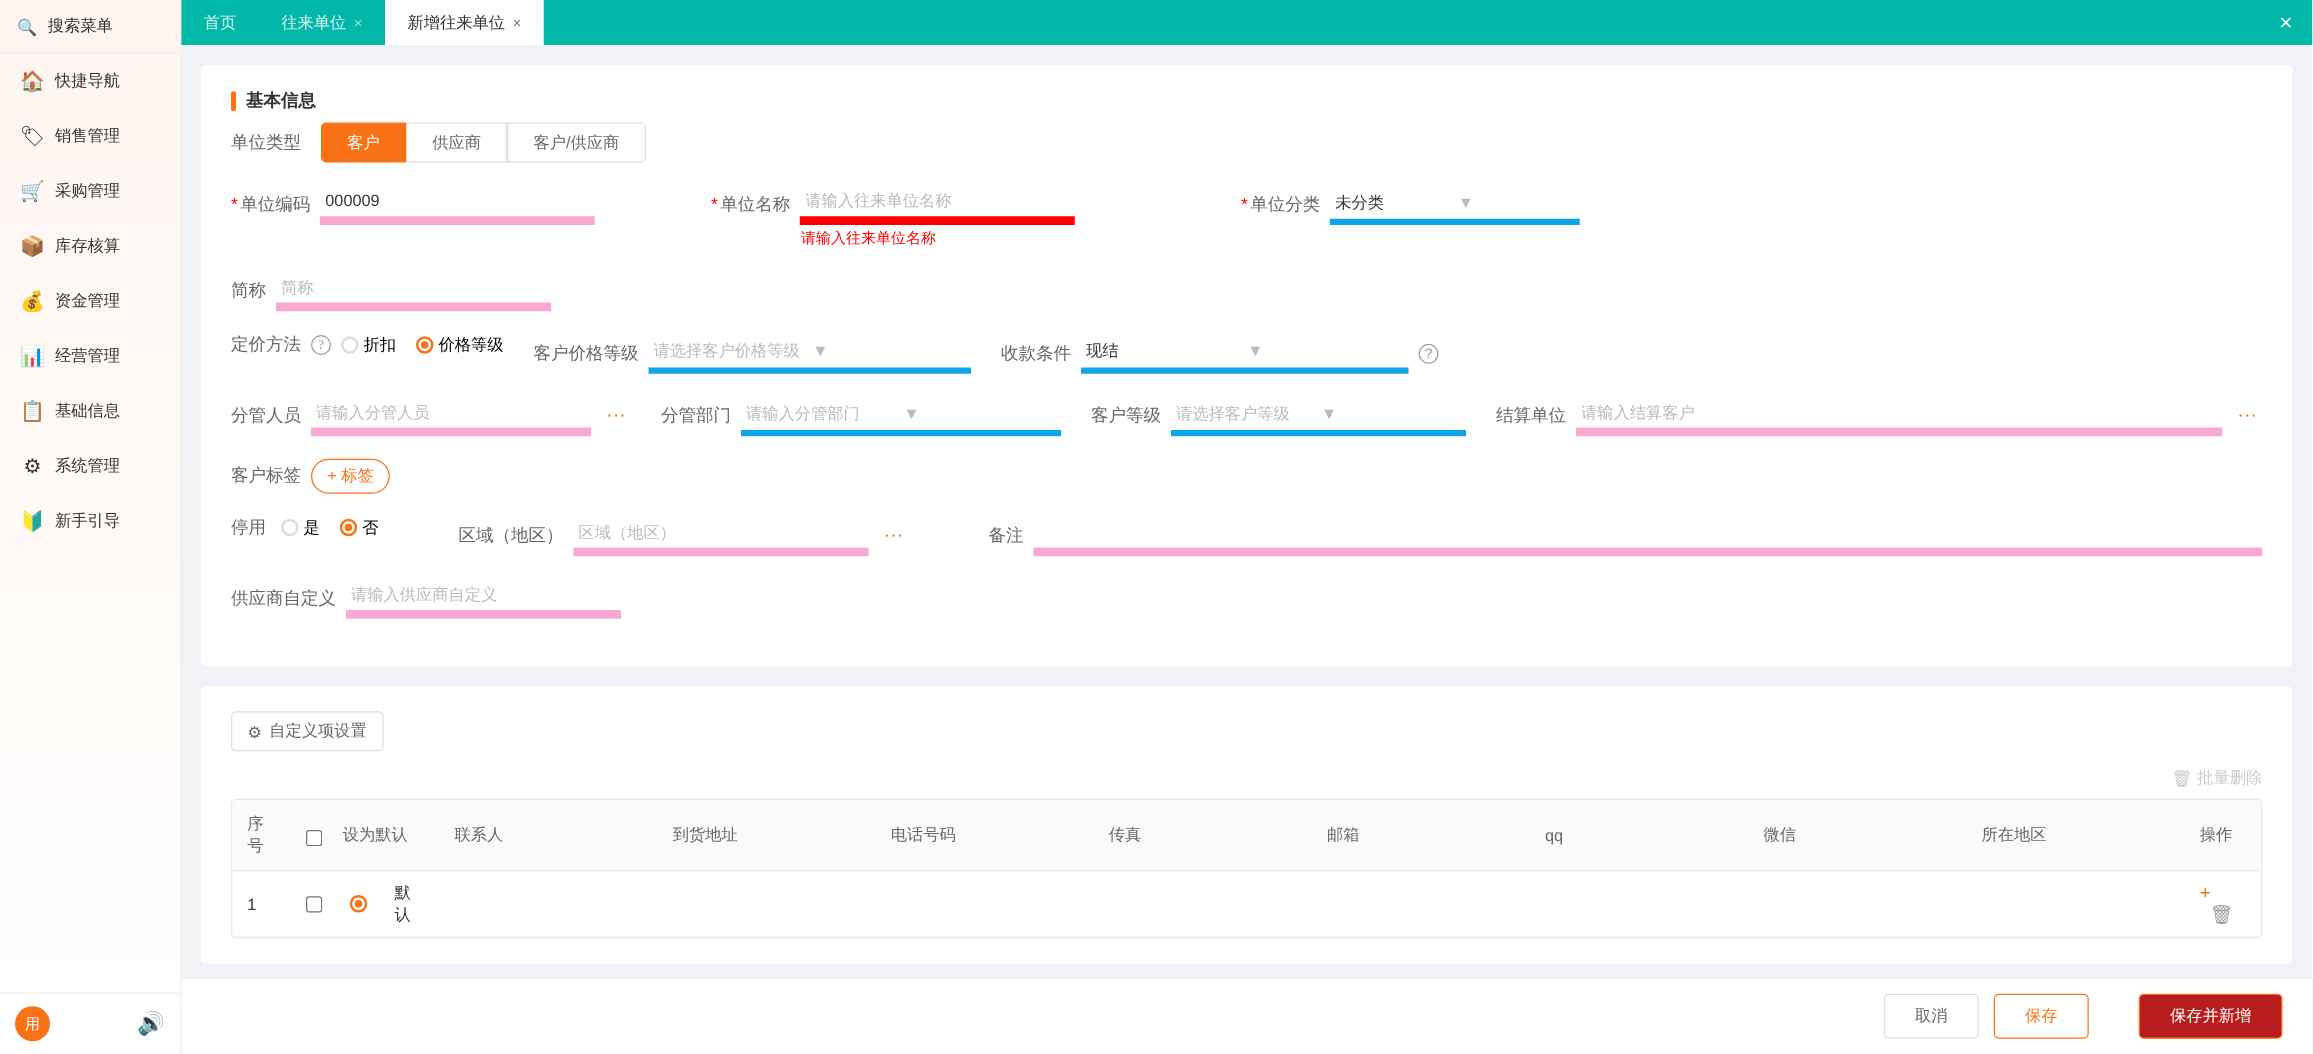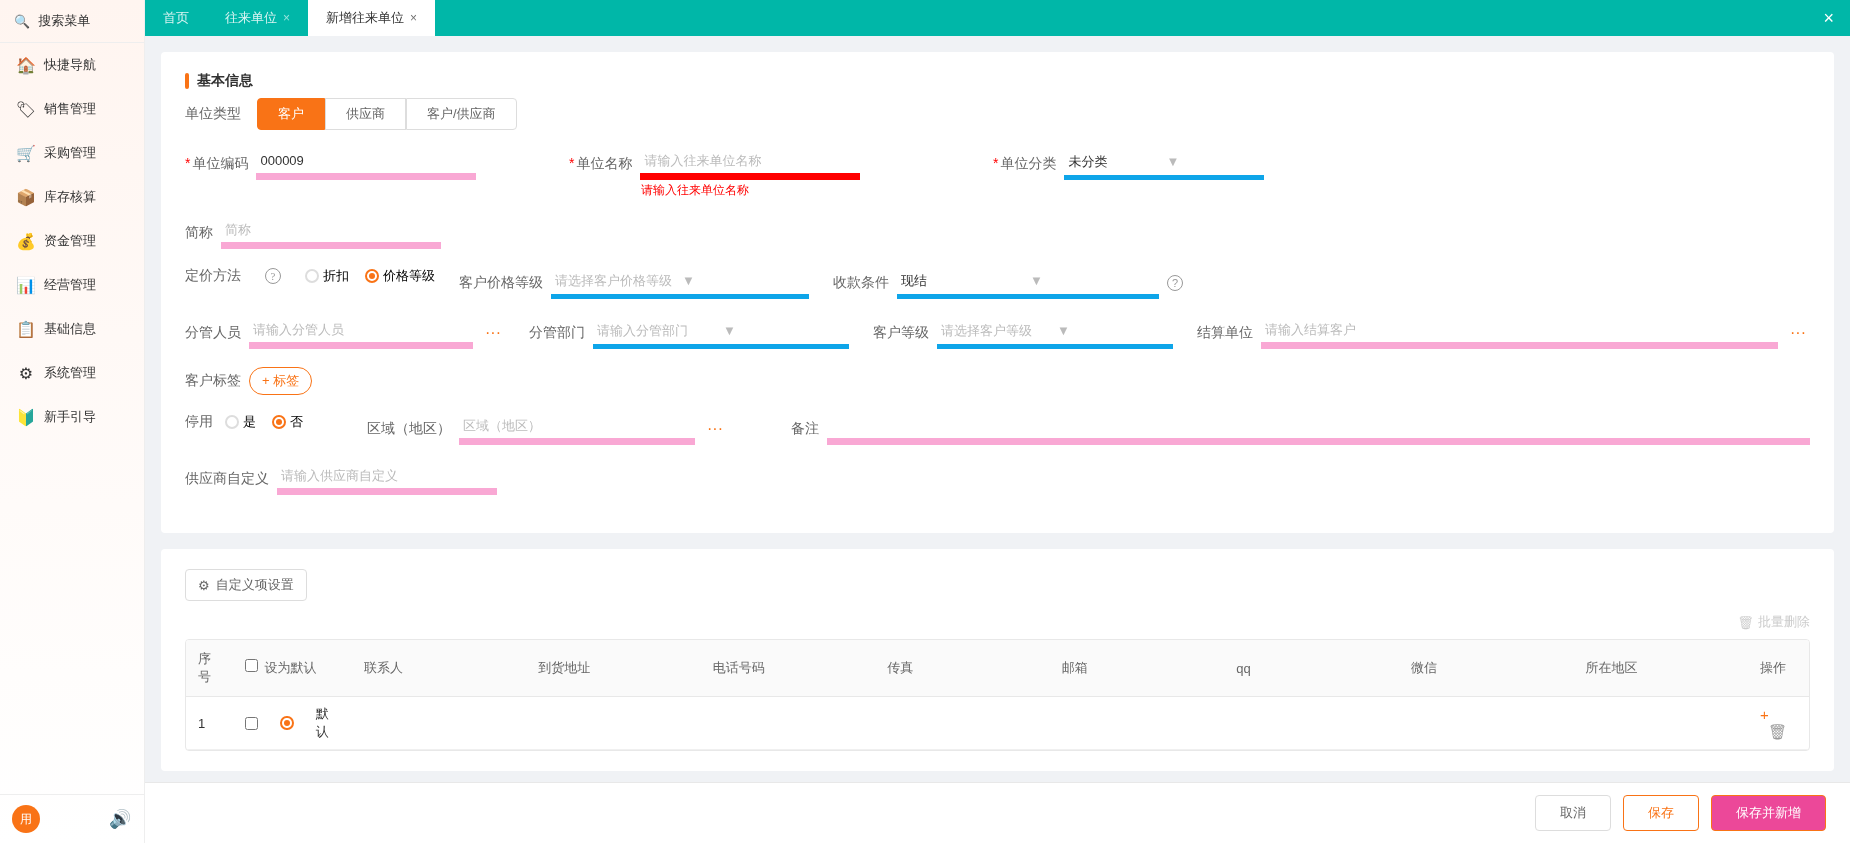--- a/index.html
+++ b/index.html
@@ -314,21 +314,21 @@
     }
     .btn {
       padding: 8px 24px;
       border-radius: 4px;
       font-size: 13px;
       cursor: pointer;
       border: 1px solid #ddd;
     }
     .btn-cancel { background: #fff; color: #666; }
     .btn-save { background: #fff; color: #f97316; border-color: #f97316; }
-    .btn-save-new { background: #ec4899; color: #fff; border-color: #f97316; }
+    .btn-save-new { background: #b91c1c; color: #fff; border-color: #f97316; margin-left: 28px; }
 
     .batch-del {
       display: flex;
       justify-content: flex-end;
       margin-bottom: 8px;
     }
     .batch-del-btn {
       color: #ccc;
       font-size: 13px;
       cursor: pointer;
@@ -468,21 +468,21 @@
 
       <div class="form-row">
         <div class="form-group" style="flex:none;">
           <span class="form-label">简称</span>
           <input class="form-input" type="text" style="width: 220px;" placeholder="简称">
         </div>
       </div>
 
       <div class="form-row">
 
-        <div class="form-group" style="flex:none; gap:24px;font-family:Liberation Serif, serif;">
+        <div class="form-group" style="flex:none; gap:8px;font-family:Liberation Serif, serif;">
           <span class="form-label">定价方法</span>
           <span class="help-icon">?</span>
           <div class="radio-group">
             <div class="radio-item">
               <div class="radio-circle"></div>
               <span>折扣</span>
             </div>
             <div class="radio-item">
               <div class="radio-circle active"></div>
               <span>价格等级</span>
@@ -596,21 +596,21 @@
           <span>批量删除</span>
         </span>
       </div>
 
       <div class="table-wrapper">
         <table>
           <thead>
             <tr>
               <th><span>序号</span></th>
               <th>
-                <div style="display:flex;align-items:flex-start;gap:6px;">
+                <div style="display:flex;align-items:flex-end;gap:16px;">
                   <input type="checkbox" style="">
                   <span>设为默认</span>
                 </div>
               </th>
               <th><span>联系人</span></th>
               <th><span>到货地址</span></th>
               <th><span>电话号码</span></th>
               <th><span>传真</span></th>
               <th><span>邮箱</span></th>
               <th><span>qq</span></th>

